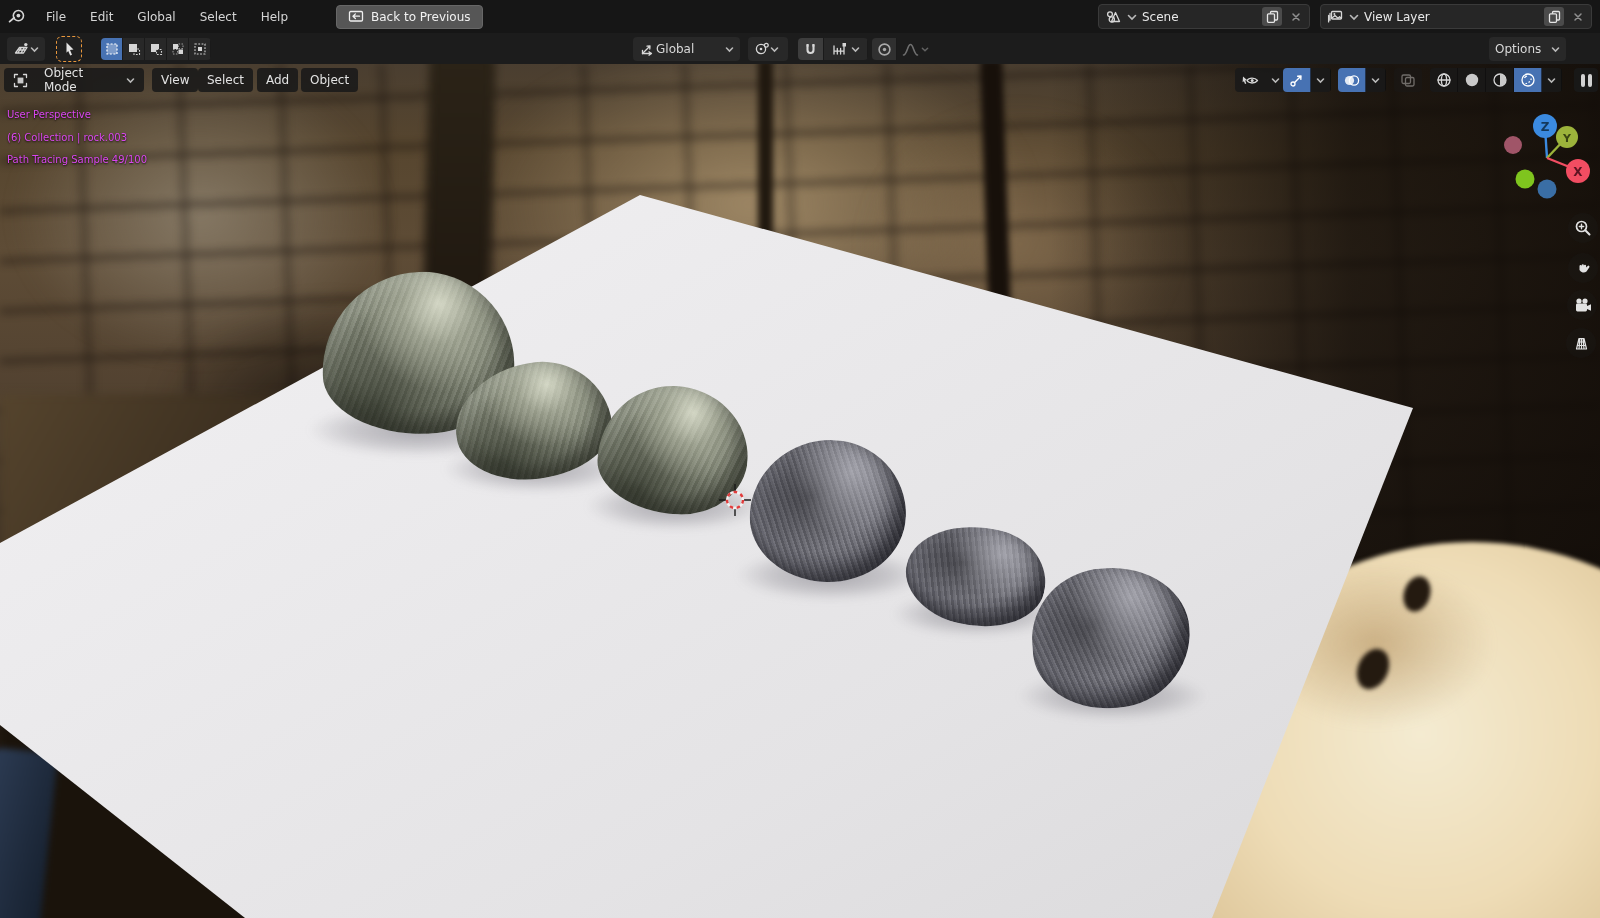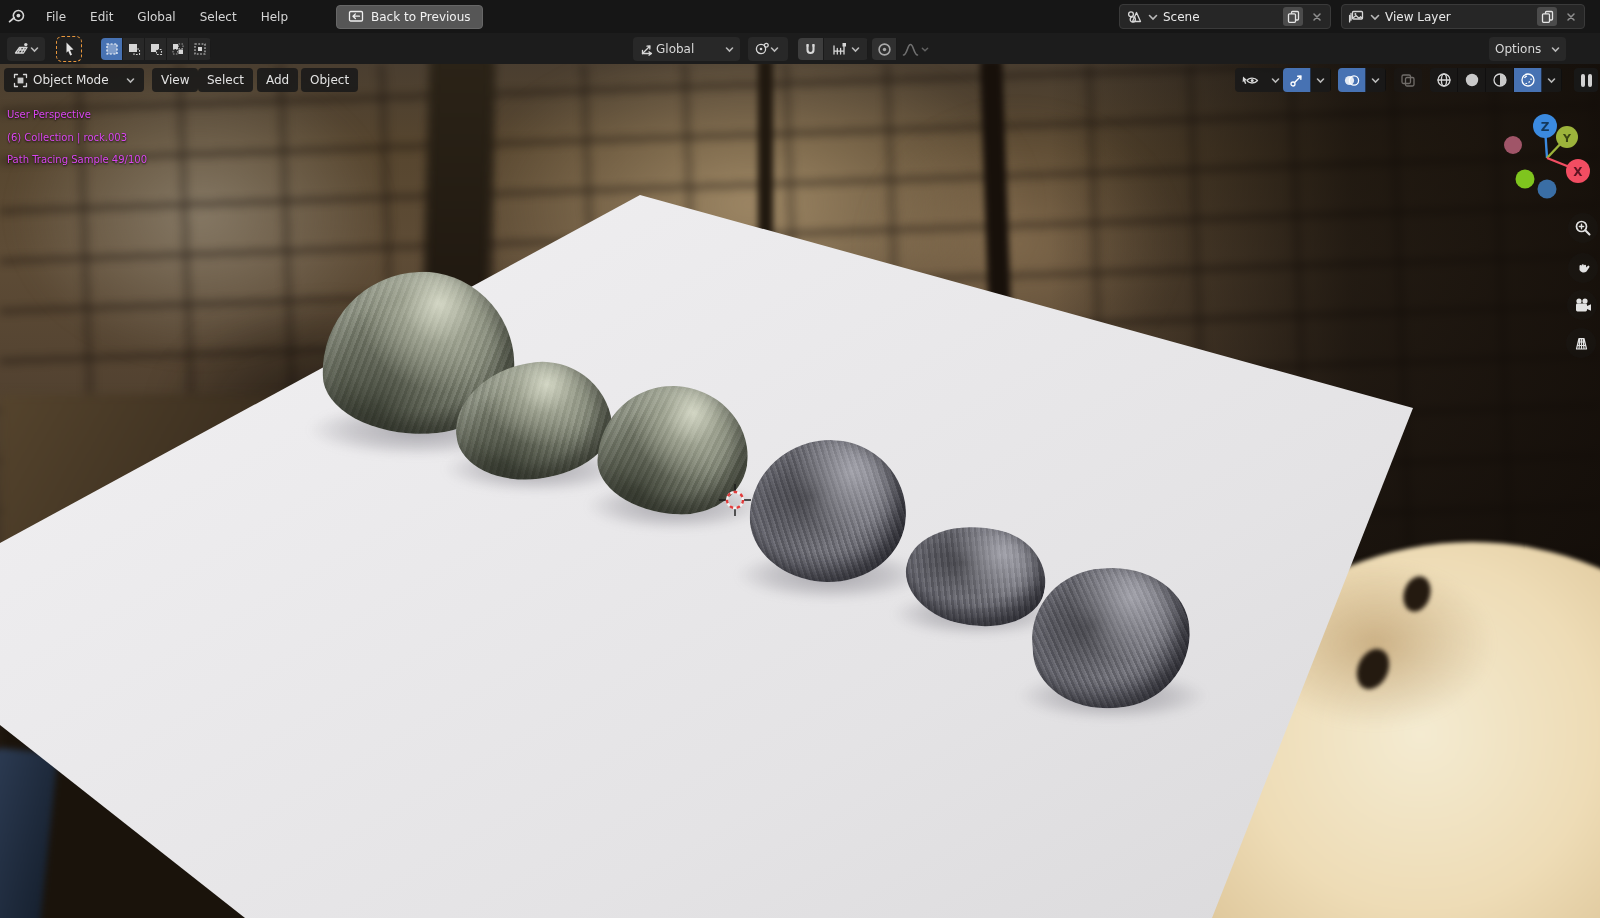--- a/index.html
+++ b/index.html
@@ -34,21 +34,21 @@
   .blur5 { filter:blur(5px); } .blur10 { filter:blur(10px); }
 
   #vp-base { position:absolute; inset:0;
     background:linear-gradient(180deg,#4a3e30 0%,#57462f 10%,#5e4c36 22%,#514130 40%,#3c3023 58%,#251d14 76%,#181108 100%); }
   .mortar { position:absolute; left:0; top:0; width:1600px; height:520px; opacity:.75; filter:blur(4px);
     background:repeating-linear-gradient(178deg,transparent 0 44px,rgba(18,12,8,.55) 44px 50px),
                repeating-linear-gradient(88deg,transparent 0 92px,rgba(18,12,8,.35) 92px 101px); }
 
   
   .vh-pill { position:absolute; top:4px; height:24px; background:rgba(25,25,25,.88); border-radius:4px;
-    display:flex; align-items:center; gap:5px; padding:0 9px; color:#e2e2e2; z-index:40; }
+    display:flex; align-items:center; gap:16px; padding:0 9px; color:#e2e2e2; z-index:40; }
   .vh-group { position:absolute; top:4px; height:24px; display:flex; border-radius:4px; overflow:hidden; z-index:40; }
   .vh-seg { height:24px; width:28px; background:rgba(25,25,25,.88); display:flex; align-items:center; justify-content:center; border-right:1px solid rgba(10,10,10,.6); }
   .vh-seg.on { background:#4772b3; }
   .vh-seg.chev { width:20px; }
 
   
   #vp-text { position:absolute; left:7px; top:40px; line-height:22.5px; font-size:10px; color:#d946ef;
     text-shadow:0 1px 2px rgba(0,0,0,.85); z-index:45; }
 
   
@@ -138,21 +138,21 @@
           <rect x="1.5" y="3.8" width="7" height="8.5" rx="1" class="glyph" style="stroke:#e6e6e6;fill:#4b4b4b"></rect>
         </svg>
     </span>
     <span class="id-x">
         <svg width="10" height="10" viewBox="0 0 10 10">
           <path d="M2 2 L8 8 M8 2 L2 8" class="glyph" style="stroke:#8f8f8f;stroke-width:1.5"></path>
         </svg>
       </span>
   </div>
 
-  <div class="id-field" style="width:244px;margin-right:15px;">
+  <div class="id-field" style="width:272px;margin-right:8px;">
     <span>
       <svg width="17" height="16" viewBox="0 0 17 16">
         <rect x="4.5" y="2.5" width="10" height="7.5" rx="1" class="glyph"></rect>
         <circle cx="7.4" cy="4.9" r="1" class="gfill"></circle>
         <path d="M4.6 9.2 L8 6.4 L11 9.2 L12.6 7.8 L14.4 9.4" class="glyph"></path>
         <path d="M3 4.5 V11.2 M1.6 6.4 V12.9" class="glyph"></path>
       </svg>
     </span>
     <span>
         <svg width="10" height="8" viewBox="0 0 10 8">

